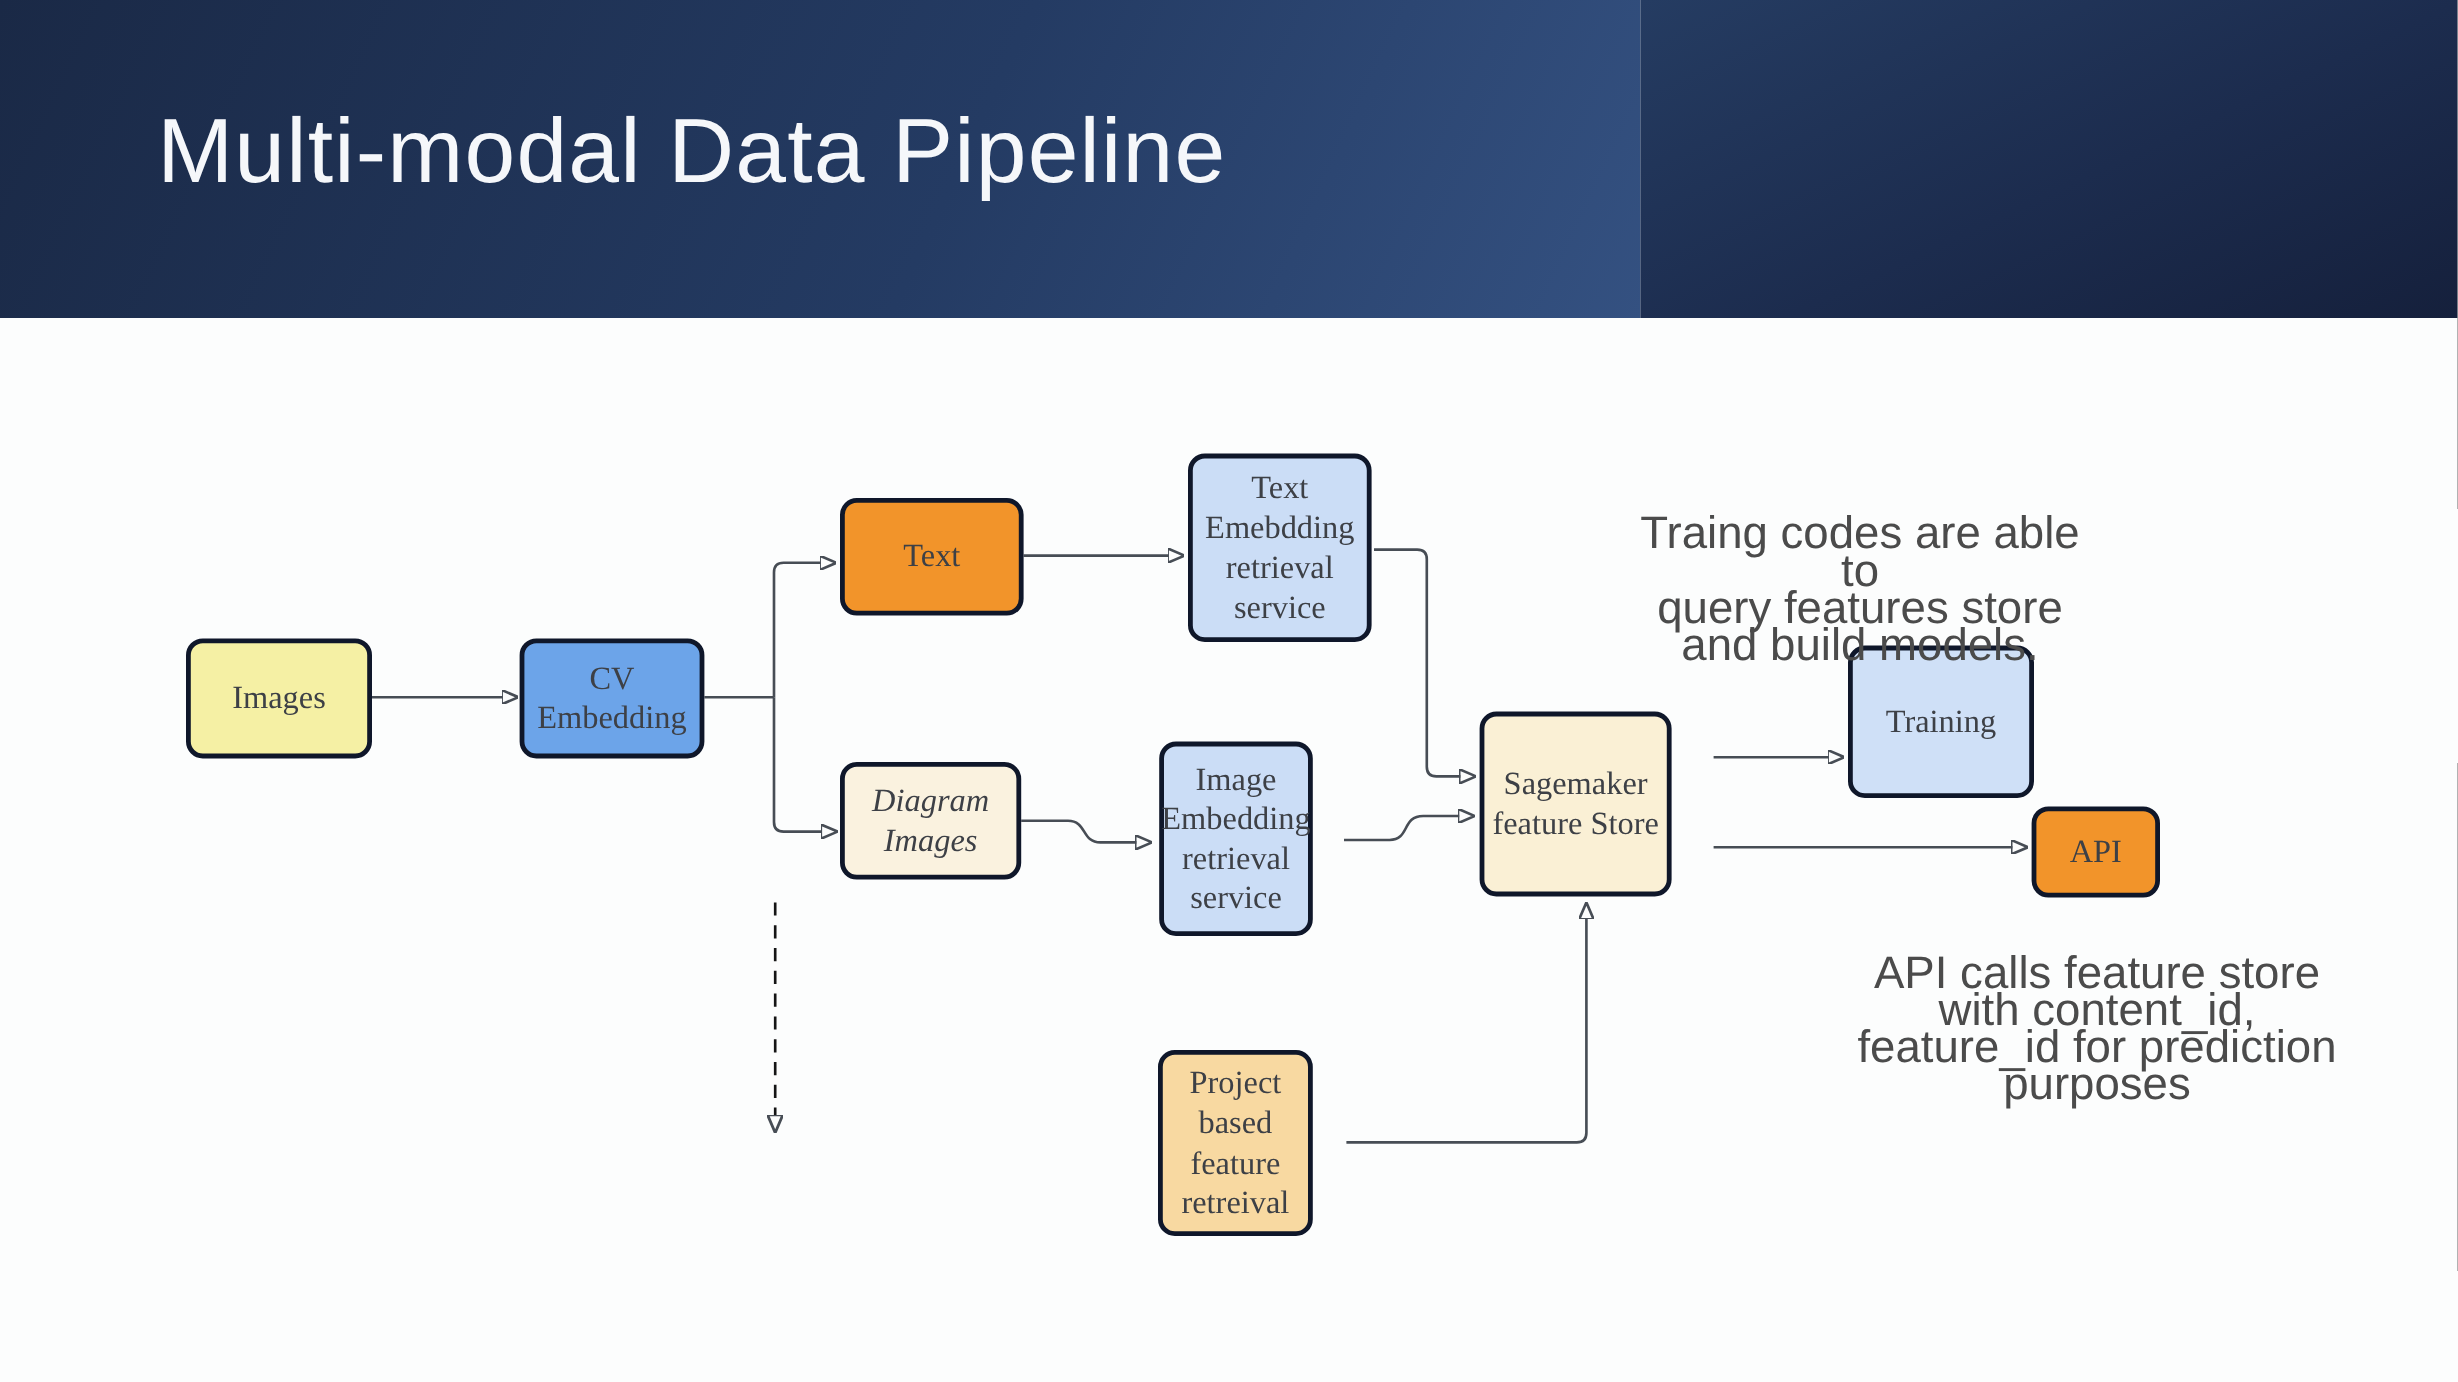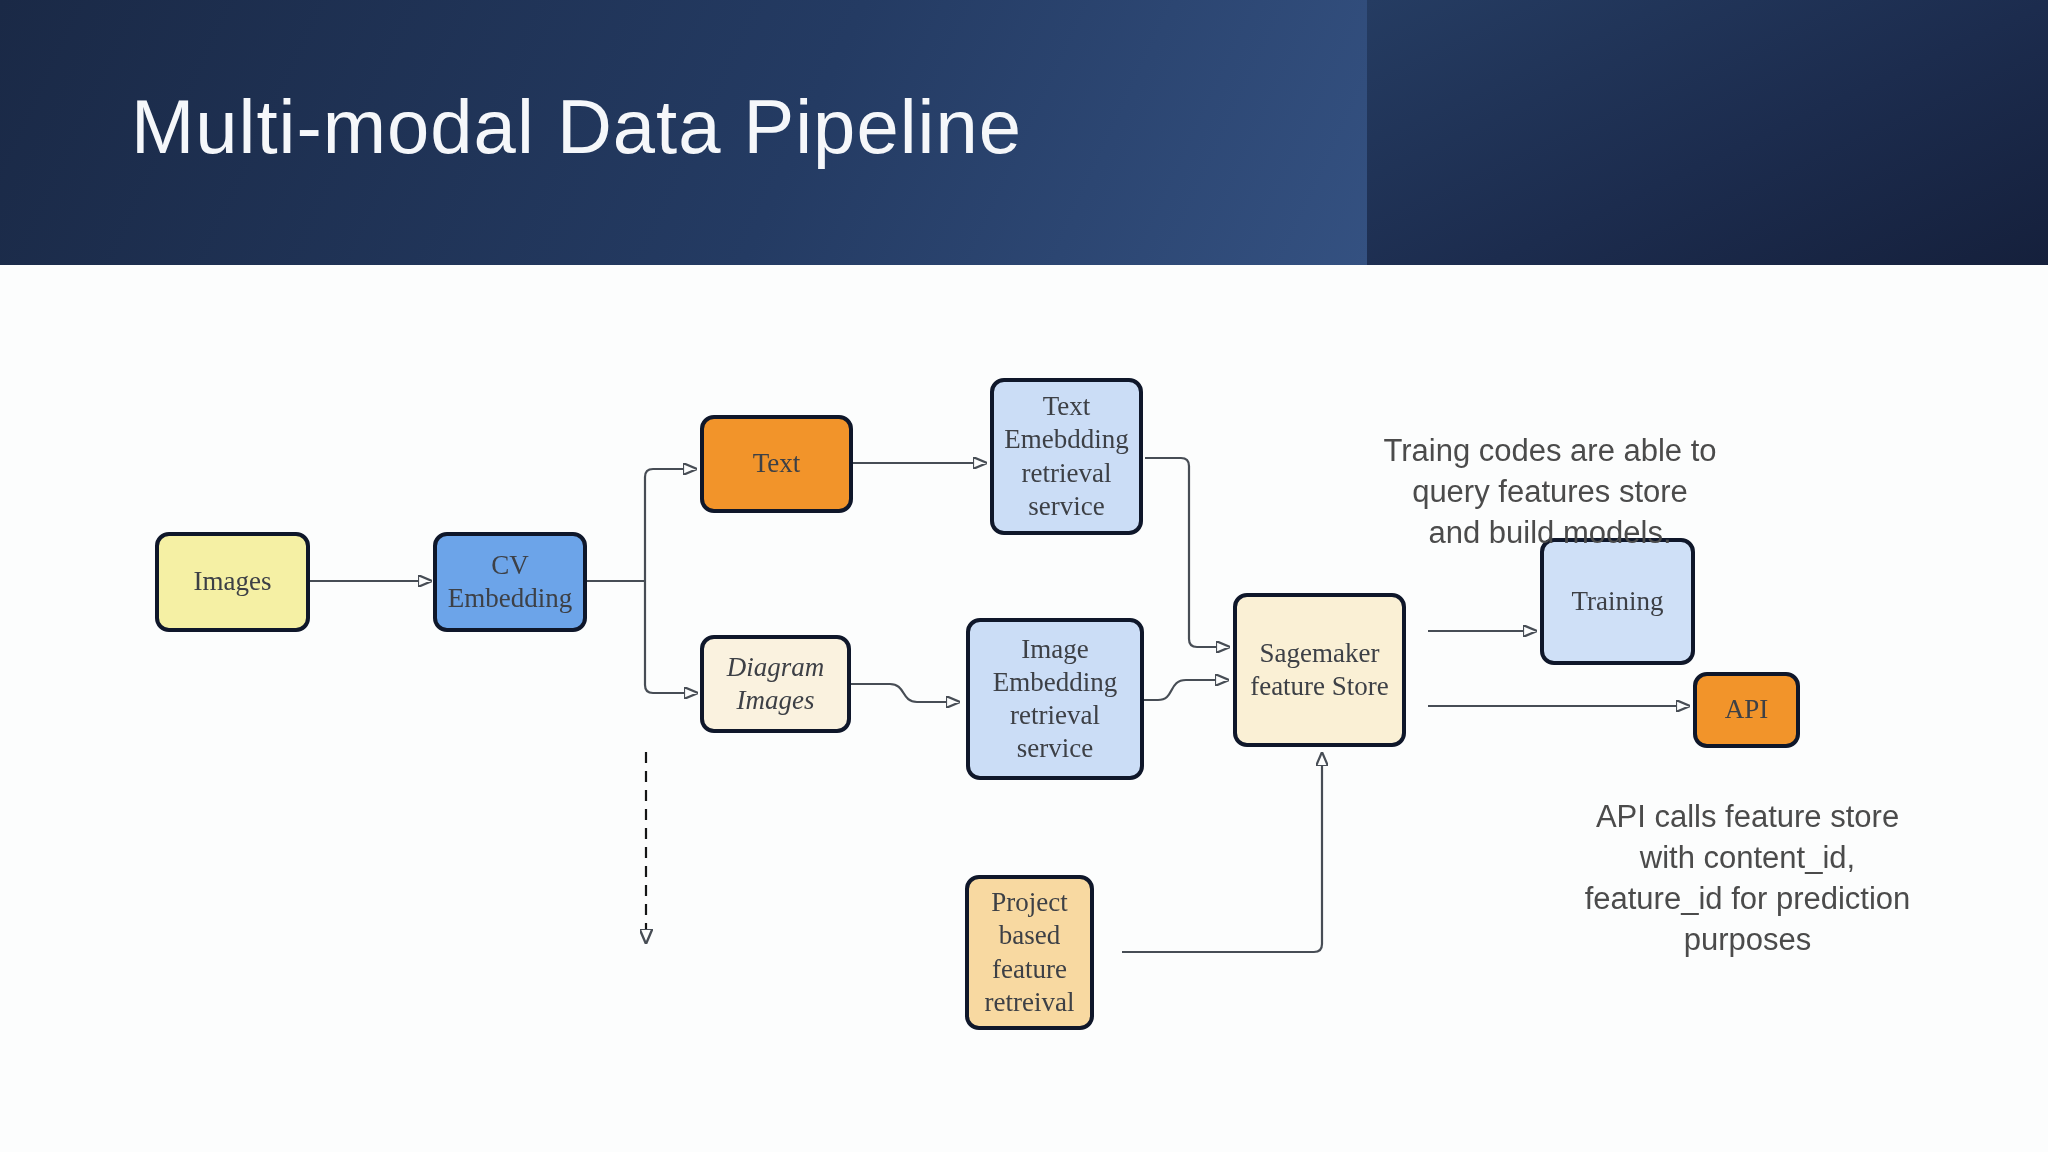--- a/index.html
+++ b/index.html
@@ -40,21 +40,21 @@
     border: 4px solid #0f172a; border-radius: 14px;
     display: flex; align-items: center; justify-content: center;
     text-align: center; white-space: pre-line;
     font-family: "Liberation Serif", serif;
     font-size: 27px; line-height: 1.23; color: #3d4046;
   }
 
   .annotation {
     position: absolute; text-align: center; white-space: pre-line;
     font-family: "Liberation Sans", sans-serif;
-    font-size: 31px; line-height: 41px; color: #4b4b4b;
+    font-size: 38px; line-height: 31px; color: #4b4b4b;
   }
 </style>
 </head>
 <body>
 
 <div class="stage">
 
   <div class="header">
     <div class="header-left"></div>
     <div class="header-right"></div>
@@ -105,28 +105,28 @@
 Images</span>
     </div>
 
     <div class="node" style="left: 990px; top: 378px; width: 153px; height: 157px; background-color: rgb(203, 221, 246);">
       <span>Text
 Emebdding
 retrieval
 service</span>
     </div>
 
-    <div class="node" style="left: 966px; top: 618px; width: 178px; height: 162px; background-color: rgb(203, 221, 246);">
+    <div class="node" style="left: 966px; top: 618px; width: 128px; height: 162px; background-color: rgb(203, 221, 246);">
       <span>Image
 Embedding
 retrieval
 service</span>
     </div>
 
-    <div class="node" style="left: 1233px; top: 593px; width: 173px; height: 154px; background-color: rgb(250, 240, 213);">
+    <div class="node" style="left: 1233px; top: 593px; width: 160px; height: 154px; background-color: rgb(250, 240, 213);">
       <span>Sagemaker
 feature Store</span>
     </div>
 
     <div class="node" style="left: 1540px; top: 538px; width: 155px; height: 127px; background-color: rgb(207, 224, 247);">
       <span>Training</span>
     </div>
 
     <div class="node" style="left: 1693px; top: 672px; width: 107px; height: 76px; background-color: rgb(242, 148, 42);">
       <span>API</span>

